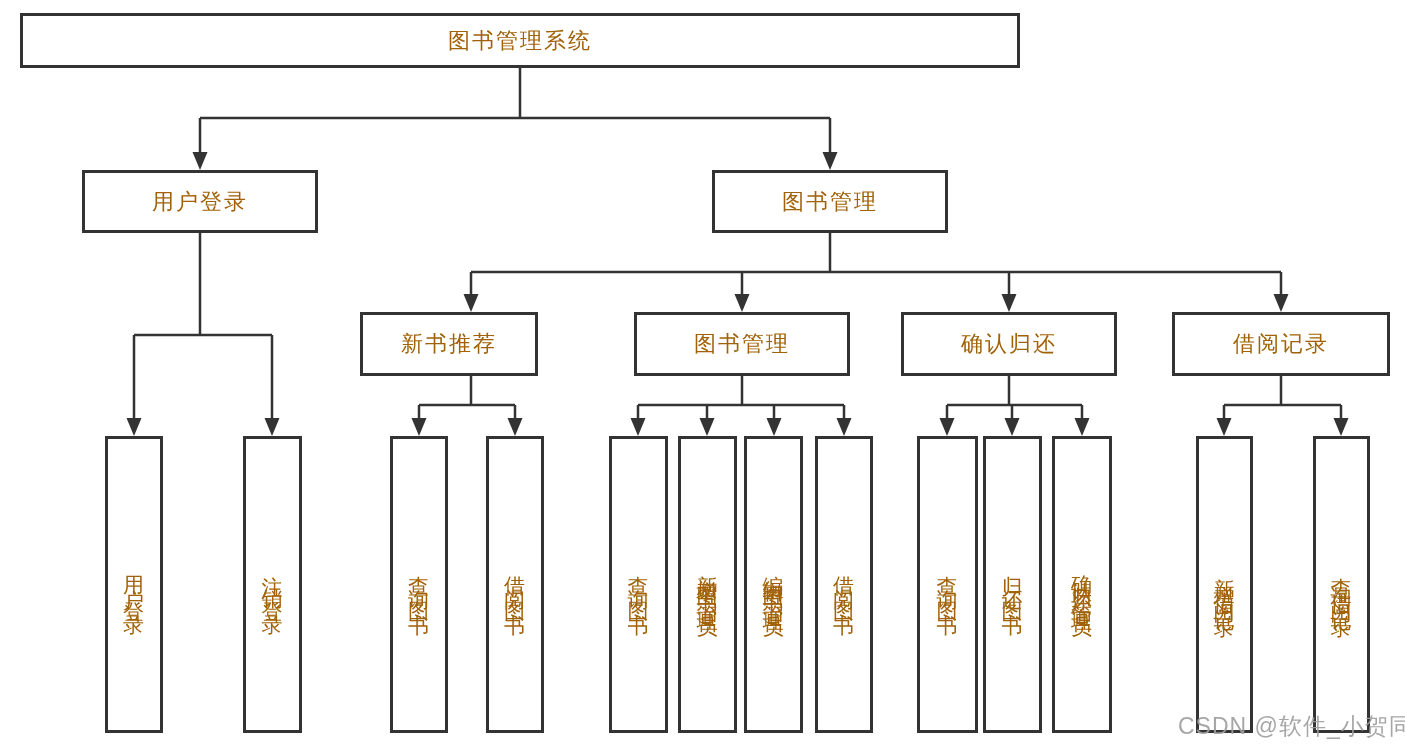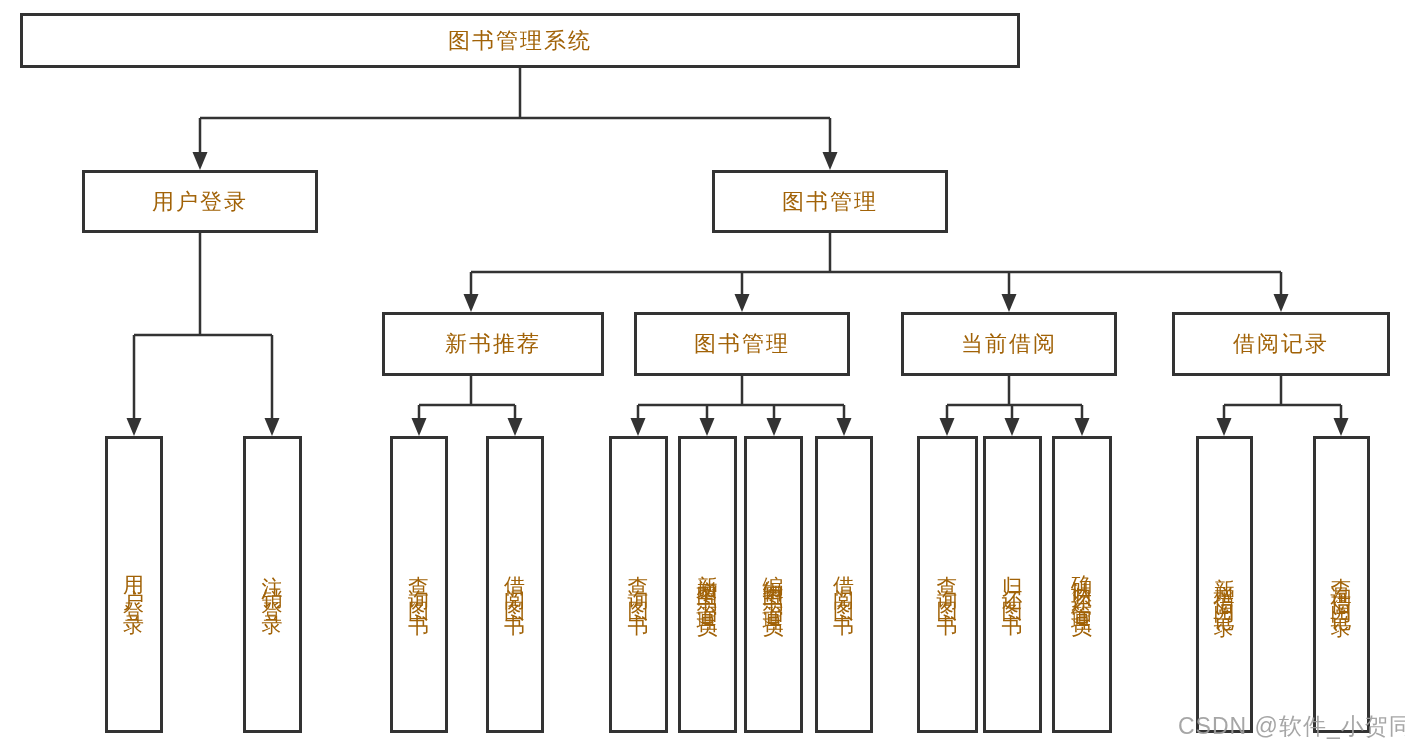--- a/index.html
+++ b/index.html
@@ -88,23 +88,23 @@
       <polygon points="1216.5,418 1231.5,418 1224,436"></polygon>
       <polygon points="1333.5,418 1348.5,418 1341,436"></polygon>
     </g>
   </svg>
 
   <div class="box h" style="left:20px; top:13px; width:1000px; height:55px;">图书管理系统</div>
 
   <div class="box h" style="left:82px; top:170px; width:236px; height:63px;">用户登录</div>
   <div class="box h" style="left:712px; top:170px; width:236px; height:63px;">图书管理</div>
 
-  <div class="box h" style="left:382px; top:312px; width:222px; height:64px;">新书推荐</div>
+  <div class="box h" style="left:360px; top:312px; width:178px; height:64px;">新书推荐</div>
   <div class="box h" style="left:634px; top:312px; width:216px; height:64px;">图书管理</div>
-  <div class="box h" style="left:901px; top:312px; width:216px; height:64px;">当前借阅</div>
+  <div class="box h" style="left:901px; top:312px; width:216px; height:64px;">确认归还</div>
   <div class="box h" style="left:1172px; top:312px; width:218px; height:64px;">借阅记录</div>
 
   <div class="box v" style="left:105px; top:436px; width:58px; height:297px;">用户登录</div>
   <div class="box v" style="left:243px; top:436px; width:59px; height:297px;">注销登录</div>
 
   <div class="box v" style="left:390px; top:436px; width:58px; height:297px;">查询图书</div>
   <div class="box v" style="left:486px; top:436px; width:58px; height:297px;">借阅图书</div>
 
   <div class="box v" style="left:609px; top:436px; width:59px; height:297px;">查询图书</div>
   <div class="box v long" style="left:678px; top:436px; width:59px; height:297px;">新增图书（管理员）</div>

